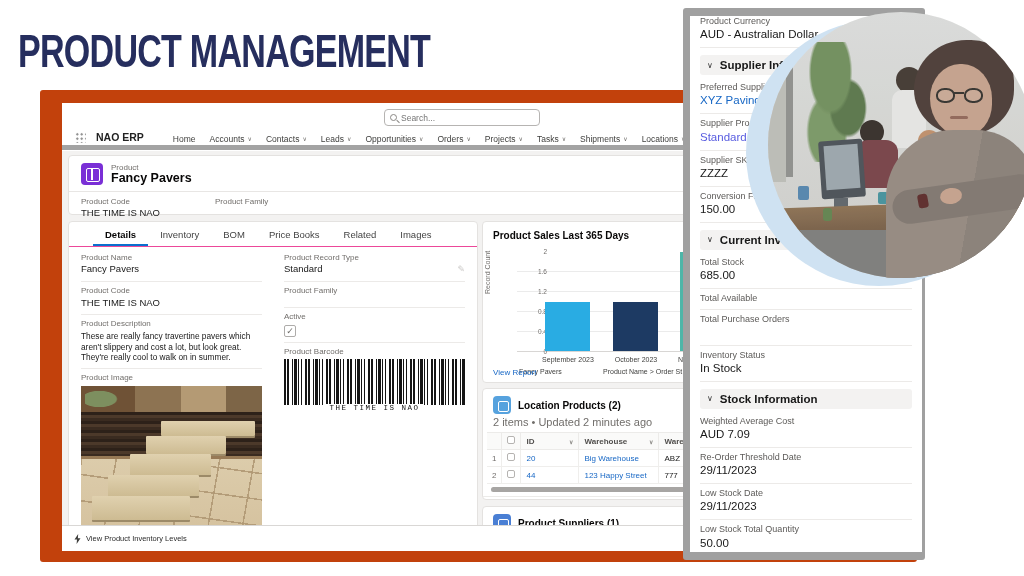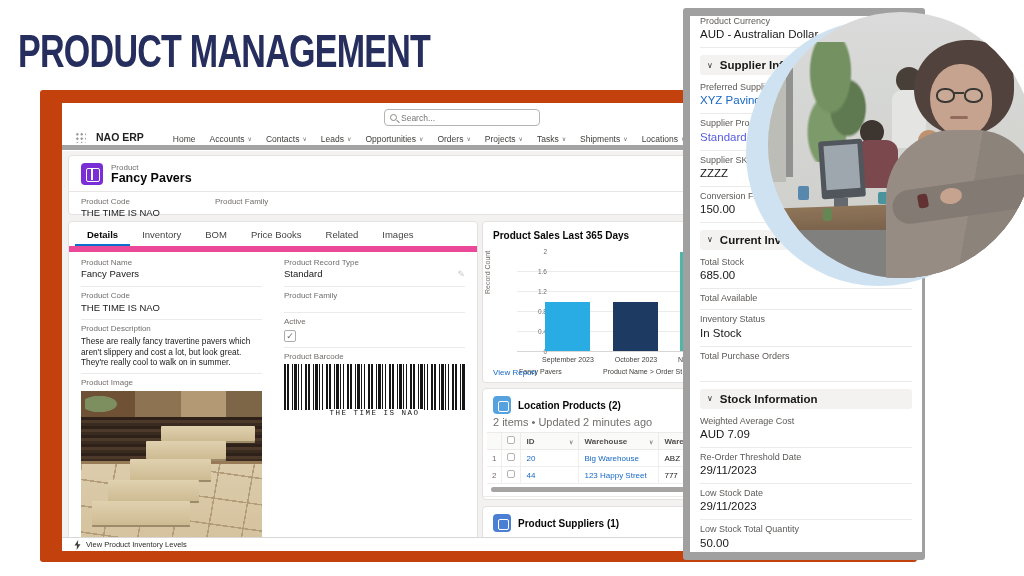--- a/index.html
+++ b/index.html
@@ -51,21 +51,21 @@
   .rec-icon::before { content:""; position:absolute; left:10px; top:5px; width:1.6px; height:12px;
     background:#fff; z-index:1; }
   .entity-lbl { font-size:8px; color:#716e6b; }
   .rec-title { font-size:12.5px; font-weight:bold; color:#080707; line-height:1.1; }
   .rec-fields { display:flex; gap:55px; padding:5px 12px 8px; border-top:1px solid #e8e6e4; }
 
   .lbl { font-size:8px; color:#716e6b; line-height:1.3; }
   .val { font-size:9.5px; color:#181818; line-height:1.35; }
 
   
-  .tabs { display:flex; gap:0; border-bottom:6px solid #ec4899; padding:0 6px; }
+  .tabs { display:flex; gap:0; border-bottom:1px solid #ec4899; padding:0 24px; }
   .tab { font-size:9.5px; color:#444; padding:7px 12px 6px; cursor:pointer; }
   .tab.active { font-weight:bold; color:#080707; box-shadow:inset 0 -2px 0 #0b6fce; }
 
   .fld { border-bottom:1px solid #eceae8; padding:4px 0 5px; }
   .cols { display:flex; gap:22px; padding:2px 12px; }
   .col { width:50%; }
 
   .desc { font-size:8.3px; color:#181818; line-height:1.3; margin-top:1px; }
 
   .checkbox { width:12px; height:12px; border:1px solid #aeacaa; border-radius:2px;
@@ -127,21 +127,21 @@
     border:1px solid #ecebe9; border-left:none; padding:3px 5px; background:#fafaf9; white-space:nowrap;margin-left:6px; }
   table.grid td { border:1px solid #efeeec; border-left:none; padding:3px 5px; color:#181818; white-space:nowrap; }
   .sort { font-size:6px; color:#8a8885; float:right; margin-top:1px; }
   .cb { display:inline-block; width:8px; height:8px; border:1px solid #b5b3b1; border-radius:2px; background:#fff; }
   .scrollbar { margin:3px 8px 0; height:5px; background:#f1f0ee; border-radius:3px; position:relative; }
   .scrollbar .thumb { position:absolute; left:0; top:0; height:5px; width:92%;
     background:#a7a5a3; border-radius:3px; }
   .view-all { text-align:right; border-top:1px solid #ecebe9; padding:4px 10px; font-size:8.5px; margin-top:4px; }
 
   
-  .utilbar { position:absolute; left:0; right:0; bottom:0; height:14px; background:#fff;
+  .utilbar { position:absolute; left:0; right:0; bottom:0; height:26px; background:#fff;
     border-top:1px solid #d9d7d5; display:flex; align-items:center; gap:5px; padding:0 12px; }
   .utilbar span { font-size:7.5px; color:#2b2b2b; }
 
   
   .panel { position:absolute; left:683px; top:8px; width:242px; height:552px;
     background:#a0a0a0; border-radius:3px; z-index:30; }
   .panel-inner { position:absolute; left:7px; top:8px; right:3px; bottom:8px; background:#fff;
     overflow:hidden; padding:0 10px; }
   .sp-field { border-bottom:1px solid #eceae8; padding:4px 0 5px; }
   .sp-lbl { font-size:9px; color:#5c5a58; line-height:1.25; }
@@ -432,26 +432,26 @@
       <span>Current Inventory</span>
     </div>
     <div class="sp-field">
       <div class="sp-lbl">Total Stock</div>
       <div class="sp-val">685.00</div>
     </div>
     <div class="sp-field">
       <div class="sp-lbl">Total Available</div>
     </div>
     <div class="sp-field">
+      <div class="sp-lbl">Total Purchase Orders</div>
+      <div class="sp-val"></div>
+    </div>
+    <div class="sp-field">
       <div class="sp-lbl">Inventory Status</div>
       <div class="sp-val">In Stock</div>
-    </div>
-    <div class="sp-field">
-      <div class="sp-lbl">Total Purchase Orders</div>
-      <div class="sp-val"></div>
     </div>
 
     <div class="sp-section">
       <span class="chev">∨</span>
       <span>Stock Information</span>
     </div>
     <div class="sp-field">
       <div class="sp-lbl">Weighted Average Cost</div>
       <div class="sp-val">AUD 7.09</div>
     </div>

